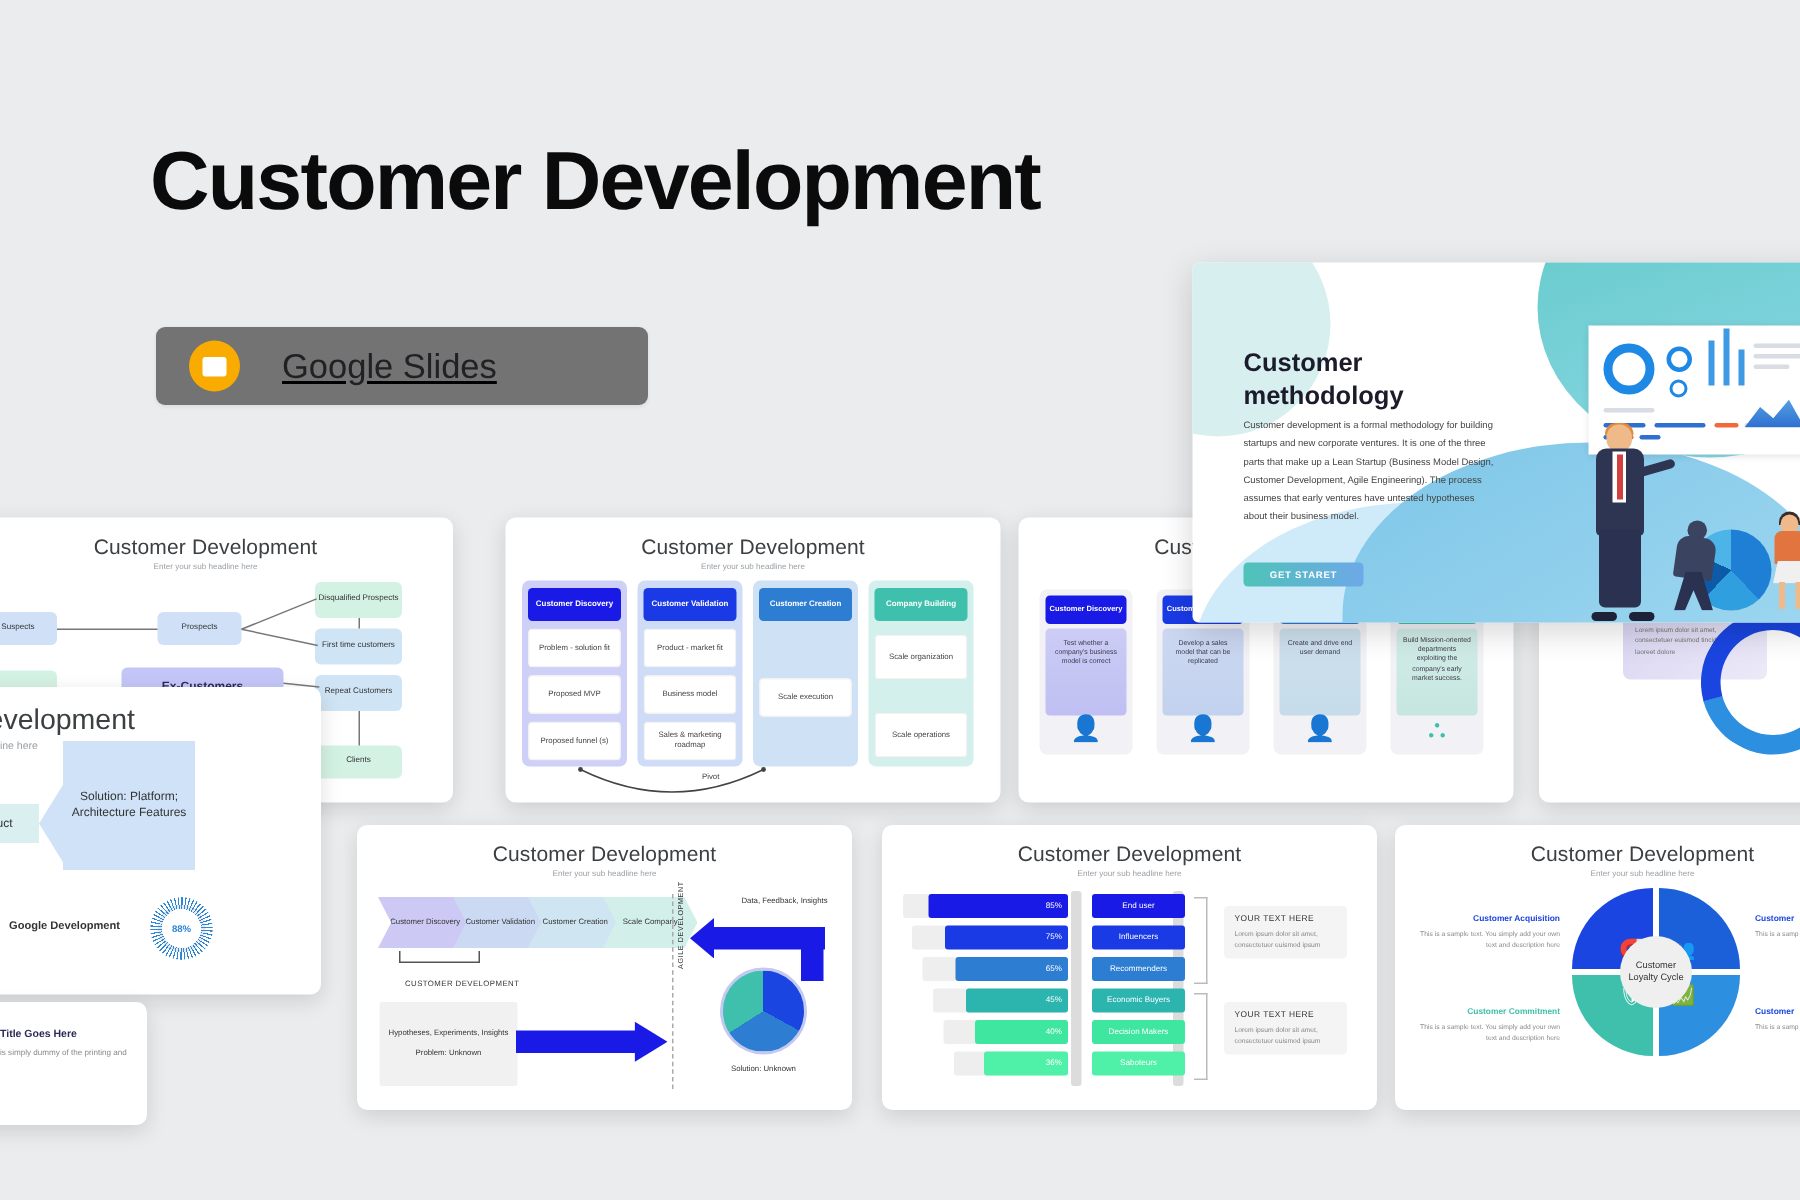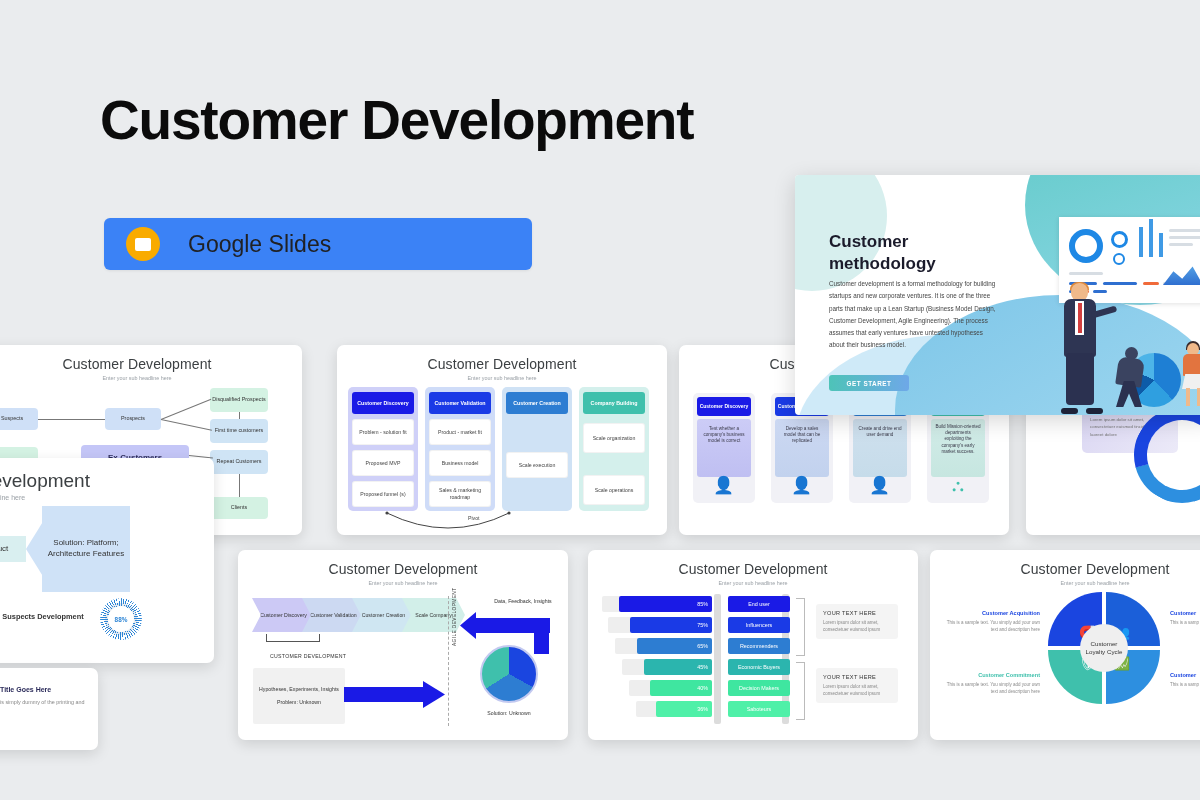--- a/index.html
+++ b/index.html
@@ -11,24 +11,25 @@
   }
 
   
   .hero-title {
     position: absolute; left: 100px; top: 88px;
     font-size: 55px; font-weight: 700; color: #0b0b0b;
     letter-spacing: -1.2px; white-space: nowrap;
   }
   .badge {
     position: absolute; left: 104px; top: 218px;
-    width: 428px; height: 52px;
-    background: #3b82f6; border-radius: 6px;
+    width: 328px; height: 52px;
+    background: #737373; border-radius: 6px;
     display: flex; align-items: center; padding-left: 22px;
     box-shadow: 0 1px 3px rgba(0,0,0,.07);
+    text-decoration: underline;
   }
   .gs-icon {
     width: 34px; height: 34px; border-radius: 50%;
     background: #f9ab00; display: flex; align-items: center; justify-content: center;
     flex: 0 0 auto;
   }
   .gs-icon i {
     display: block; width: 16px; height: 13px;
     background: #ffffff; border-radius: 2px;
   }
@@ -349,24 +350,24 @@
   </div>
 
   <div style="position:absolute; left:108px; top:62px; width:96px; height:96px; border-radius:50%; border:13px solid #1a45e0; border-right-color:#2d8fe0; border-bottom-color:#2d8fe0; transform:rotate(30deg);"></div>
 </div>
 
 <div class="slide" id="slideD">
   <div style="position:absolute; left:18px; top:12px; font-size:19px; color:#3c4043;">...er Development</div>
   <div style="position:absolute; left:18px; top:36px; font-size:7px; color:#9aa0a6;">...er your sub headline here</div>
 
   <div class="sd-box" style="left:42px; top:78px; width:62px; height:26px; background:#d9eff0;">product</div>
-  <div class="sd-box" style="left:120px; top:48px; width:88px; height:86px; background:#cfe2f7; font-size:8px;">Solution: Platform; Architecture Features</div>
+  <div class="sd-box" style="left:120px; top:36px; width:88px; height:86px; background:#cfe2f7; font-size:8px;">Solution: Platform; Architecture Features</div>
   <div style="position:absolute; left:104px; top:62px; width:18px; height:58px; background:#cfe2f7; clip-path:polygon(100% 0,100% 100%,0 50%);"></div>
 
-  <div class="sd-box" style="left:78px; top:150px; width:86px; height:18px; font-size:7.4px; font-weight:700; color:#333;">Suspects Development</div>
+  <div class="sd-box" style="left:78px; top:150px; width:86px; height:18px; font-size:7.4px; font-weight:700; color:#333;">Google Development</div>
 
   <div style="position:absolute; left:178px; top:140px; width:42px; height:42px;">
     <div style="position:absolute; inset:5px; border-radius:50%; border:3px solid #e4e9ef;"></div>
     <div style="position:absolute; inset:0; border-radius:50%; background:repeating-conic-gradient(#2f86d6 0 2.4deg, transparent 2.4deg 7.2deg); -webkit-mask:radial-gradient(circle, transparent 13px, #000 13px); mask:radial-gradient(circle, transparent 13px, #000 13px);"></div>
     <div class="ctr" style="position:absolute; inset:0; font-size:6.4px; color:#2f86d6; font-weight:700;">88%</div>
   </div>
 </div>
 
 <div class="slide" id="slideE">
   <div style="position:absolute; left:92px; top:18px; font-size:7px; font-weight:700; color:#2b2b5a;">Title Goes Here</div>

